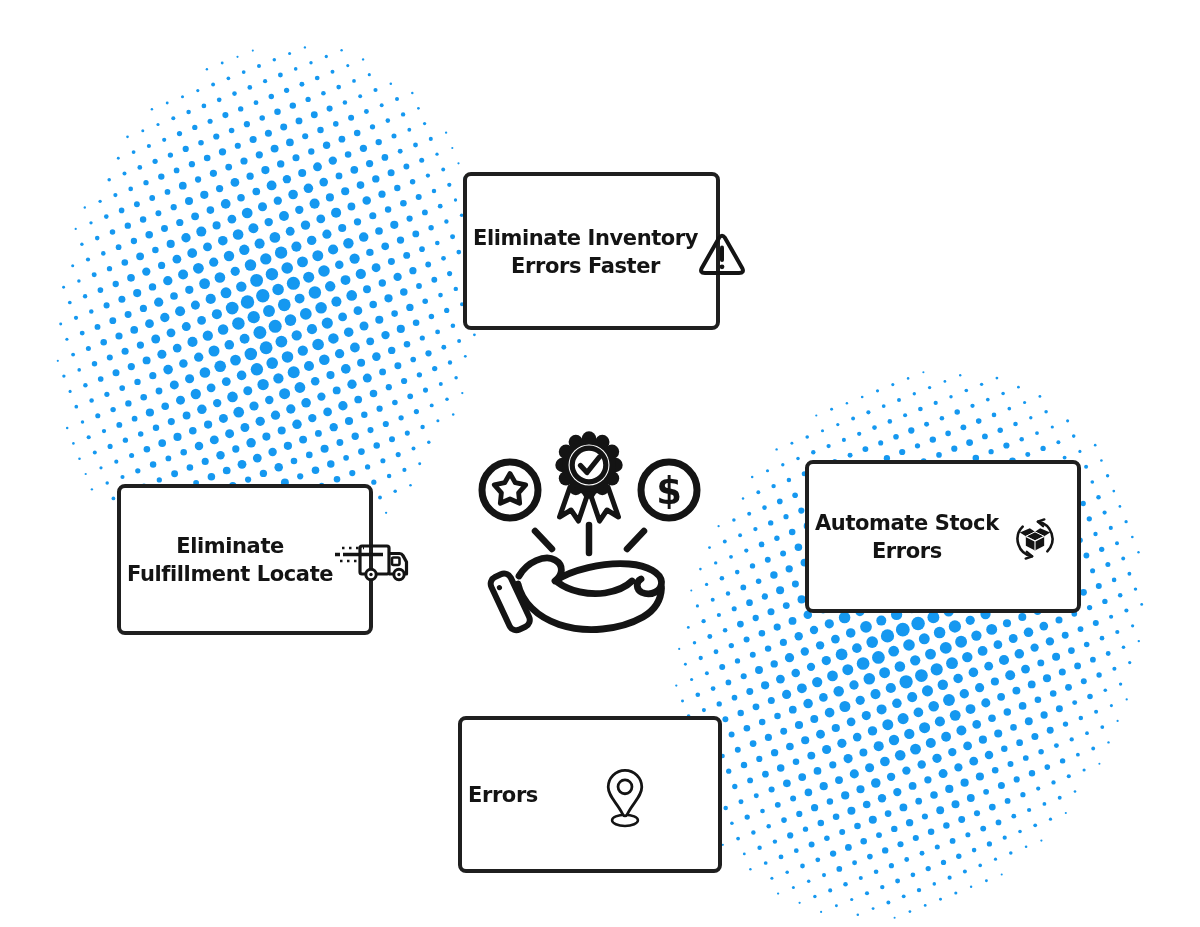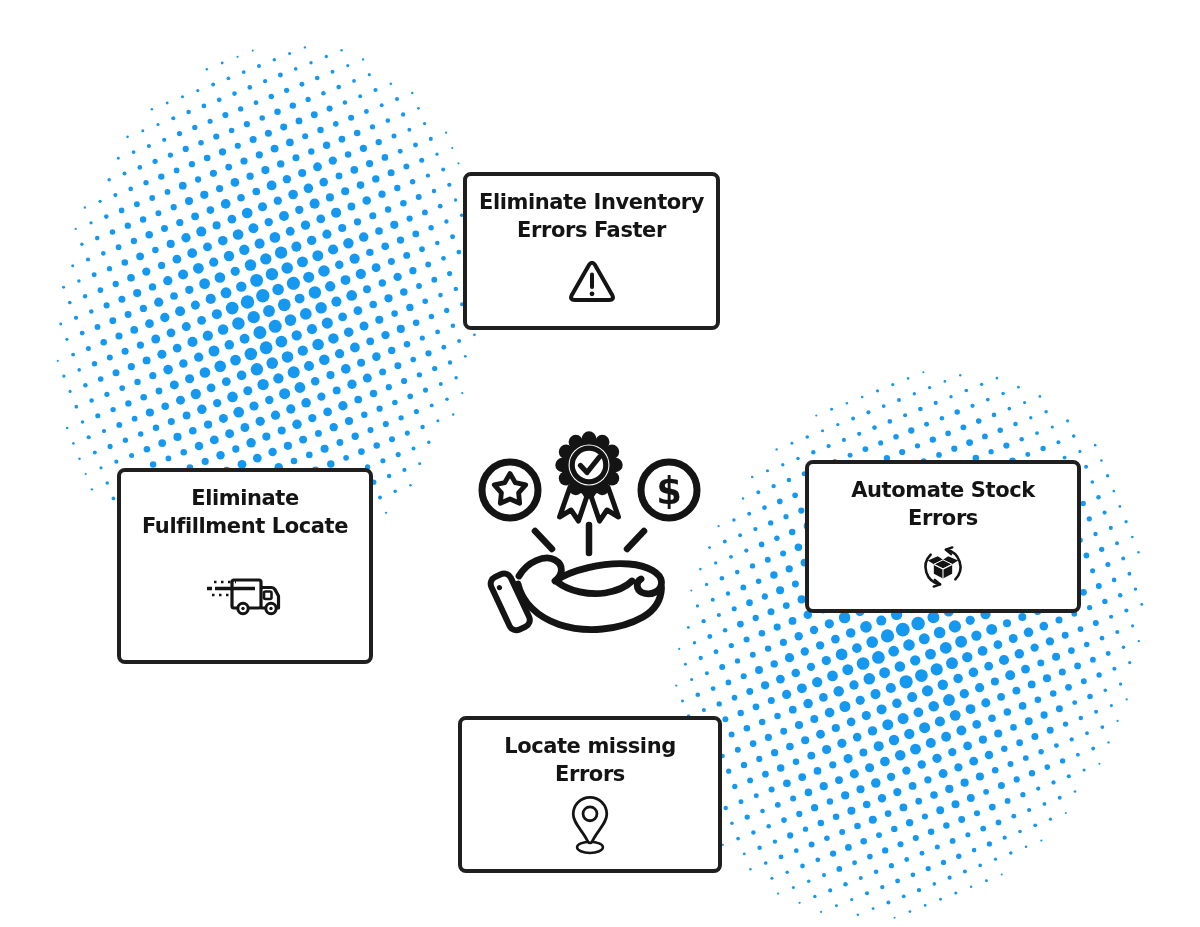--- a/index.html
+++ b/index.html
@@ -5,31 +5,31 @@
   html,body{margin:0;padding:0}
   body{
     width:1200px;height:927px;position:relative;overflow:hidden;
     background:#ffffff;
     font-family:"DejaVu Sans","Liberation Sans",sans-serif;
   }
   .halftone{position:absolute;left:0;top:0;z-index:0}
   .card{
     position:absolute;z-index:2;background:#ffffff;
     border:4.5px solid #1f1f1f;border-radius:8px;box-sizing:border-box;
-    display:flex;flex-direction:column;align-items:center;
+    display:flex;flex-direction:row;align-items:center;
     padding:13px 6px 10px;
   }
   .card-title{
     font-weight:700;font-size:21px;line-height:1.33;letter-spacing:-0.4px;
     color:#141414;text-align:center;white-space:nowrap;
   }
   .card-title .line{display:block}
   .card-icon{flex:1;display:flex;align-items:center;justify-content:center;margin-top:2px}
   #card-top{left:463px;top:172px;width:257px;height:158px}
-  #card-left{left:117px;top:468px;width:256px;height:196px}
+  #card-left{left:117px;top:484px;width:256px;height:151px}
   #card-right{left:805px;top:460px;width:276px;height:153px}
   #card-bottom{left:458px;top:716px;width:264px;height:157px}
   .center-graphic{position:absolute;left:465px;top:405px;width:250px;height:250px;z-index:2}
   svg{display:block}
 </style>
 </head>
 <body>
 
 <svg class="halftone" width="1200" height="927" viewBox="0 0 1200 927">
   <g id="ht1">
@@ -1500,21 +1500,20 @@
         <path d="M19 26.8 L30 32.4 L41 26.8 L41 38.2 L30 43.8 L19 38.2 Z" fill="#141414"></path>
         <path d="M30 32.6 L30 43.6" stroke="#fff" stroke-width="1.3"></path>
         <path d="M19 27 L30 32.5 L41 27" stroke="#fff" stroke-width="1.3" fill="none"></path>
       </g>
     </svg>
   </div>
 </div>
 
 <div class="card" id="card-bottom">
   <div class="card-title">
-    <span class="line">Locate missing</span>
     <span class="line">Errors</span>
   </div>
   <div class="card-icon">
     <svg width="50" height="61" viewBox="0 0 56 68">
       <ellipse cx="28" cy="59.5" rx="14.5" ry="6.3" fill="none" stroke="#141414" stroke-width="2.8"></ellipse>
       <path d="M28 3.5 C17.6 3.5 9.2 11.9 9.2 22.3 C9.2 32.4 18.4 39.2 24.9 51.7 Q28 57.7 31.1 51.7 C37.6 39.2 46.8 32.4 46.8 22.3 C46.8 11.9 38.4 3.5 28 3.5 Z" fill="#ffffff" stroke="#141414" stroke-width="3.1"></path>
       <circle cx="28" cy="22" r="7.8" fill="none" stroke="#141414" stroke-width="3.1"></circle>
     </svg>
   </div>
 </div>

